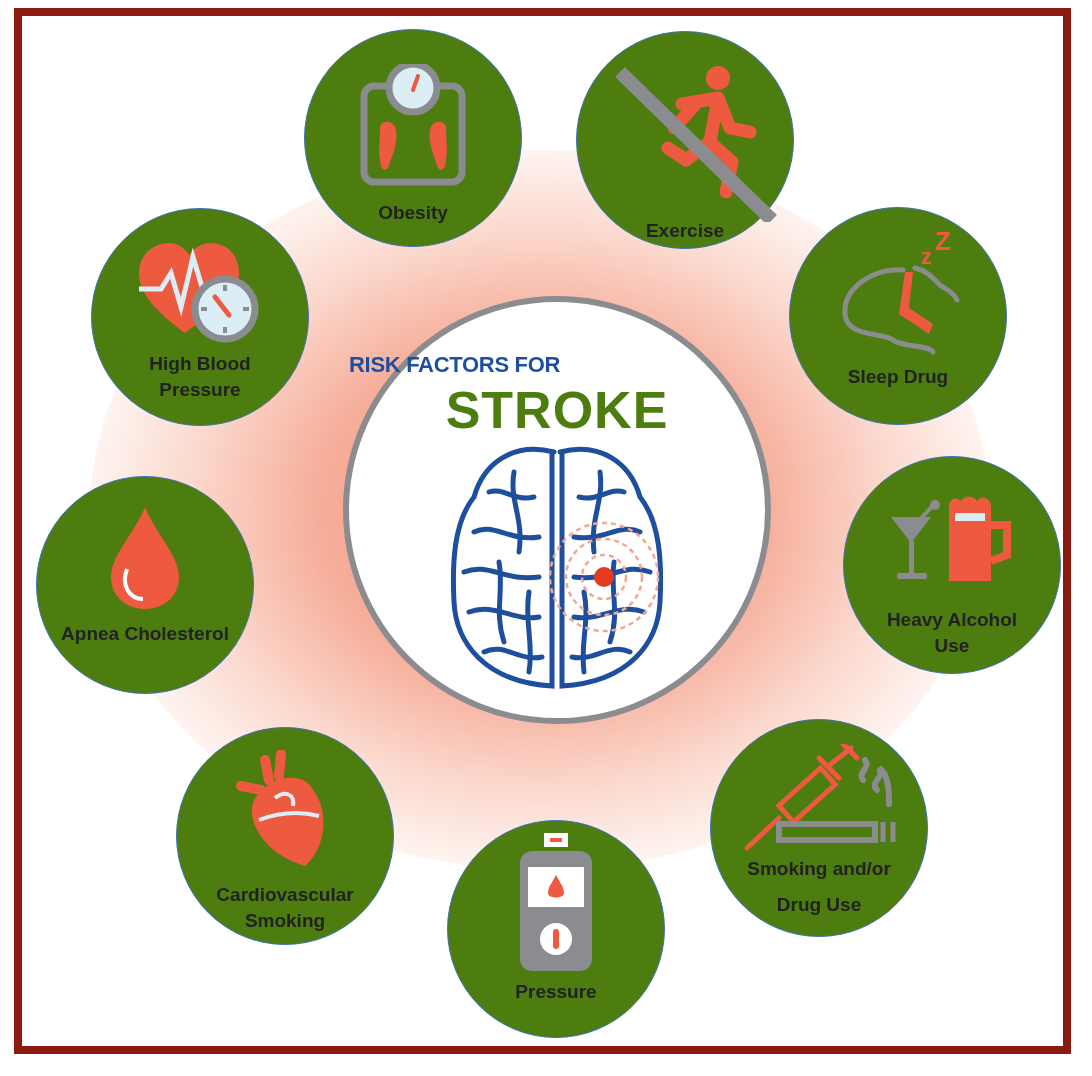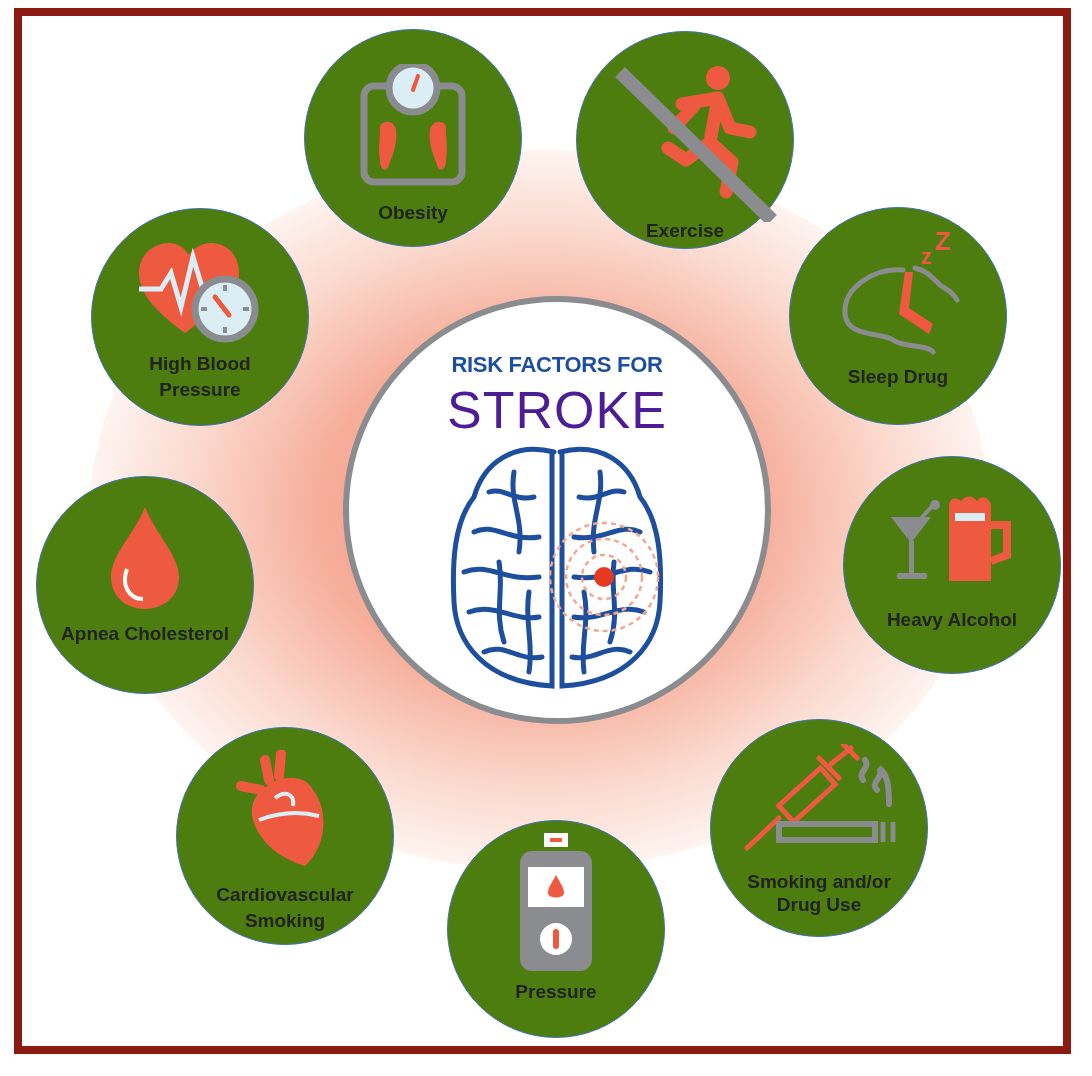--- a/index.html
+++ b/index.html
@@ -4,24 +4,24 @@
 <style>
   html, body { margin:0; padding:0; }
   body { width:1092px; height:1076px; background:#ffffff; position:relative; overflow:hidden;
          font-family:"Liberation Sans", sans-serif; }
   .frame { position:absolute; left:14px; top:8px; width:1057px; height:1046px;
            border:8px solid #8b1a10; box-sizing:border-box; background:#fff; }
   .glow { position:absolute; left:90px; top:150px; width:900px; height:720px; border-radius:50%;
           background: radial-gradient(ellipse at center, rgba(240,120,90,0.85) 0%, rgba(242,140,112,0.7) 35%, rgba(246,170,145,0.45) 55%, rgba(250,210,195,0.2) 72%, rgba(255,255,255,0) 82%); }
   .center { position:absolute; left:343px; top:296px; width:428px; height:428px; border-radius:50%;
             background:#fff; border:6px solid #8a8c8f; box-sizing:border-box; }
-  .center .t1 { position:absolute; top:50px; left:0; right:0; text-align:center; color:#1e4f9e;
+  .center .t1 { position:absolute; top:50px; left:0; right:0; text-align:left; color:#1e4f9e;
                 font-weight:bold; font-size:22px; letter-spacing:-0.3px; }
-  .center .t2 { position:absolute; top:78px; left:0; right:0; text-align:center; color:#4c1d95;
-                font-weight:normal; font-size:52px; letter-spacing:1px; }
+  .center .t2 { position:absolute; top:78px; left:0; right:0; text-align:center; color:#4d7c0f;
+                font-weight:bold; font-size:52px; letter-spacing:1px; }
   .center svg { position:absolute; left:95px; top:140px; }
   .rf { position:absolute; width:218px; height:218px; border-radius:50%; background:#4d7c0f;
         border:1.5px solid #3f74b8; box-sizing:border-box; }
   .rf svg { position:absolute; left:50%; transform:translateX(-50%); }
   .rf .lbl { position:absolute; left:0; right:0; text-align:center; font-weight:bold; color:#222;
              font-size:19px; line-height:26px; }
 </style>
 </head>
 <body>
 
@@ -84,37 +84,38 @@
     <path d="M4 22 L44 22 L24 48Z" fill="#8a8c8f"></path>
     <rect x="22" y="46" width="5" height="34" fill="#8a8c8f"></rect>
     <rect x="10" y="78" width="30" height="6" rx="2" fill="#8a8c8f"></rect>
     <line x1="28" y1="30" x2="50" y2="6" stroke="#8a8c8f" stroke-width="4"></line>
     <circle cx="48" cy="10" r="5" fill="#8a8c8f"></circle>
     <path d="M62 12 C62 2 70 2 74 6 C78 0 86 0 90 6 C94 0 102 2 104 10 L104 86 L62 86Z" fill="#ee5a40"></path>
     <rect x="68" y="18" width="30" height="8" fill="#dbeef6"></rect>
     <path d="M104 30 L120 30 L120 60 L104 66" fill="none" stroke="#ee5a40" stroke-width="8"></path>
   </svg>
   <div class="lbl" style="top:150px">Heavy Alcohol</div>
+  <div class="lbl" style="top:176px">Use</div>
 </div>
 
 <div class="rf" style="left:710px;top:719px;">
   <svg style="top:24px" width="160" height="110" viewBox="0 0 160 110">
     <g stroke="#ee5a40" stroke-width="5" fill="none" stroke-linecap="round">
       <line x1="8" y1="104" x2="40" y2="74"></line>
       <rect x="40" y="40" width="56" height="22" transform="rotate(-42 68 51)"></rect>
       <line x1="92" y1="20" x2="112" y2="4"></line>
       <line x1="104" y1="0" x2="118" y2="14"></line>
       <line x1="80" y1="14" x2="100" y2="34"></line>
     </g>
     <rect x="40" y="80" width="96" height="16" fill="none" stroke="#8a8c8f" stroke-width="6"></rect>
     <line x1="144" y1="78" x2="144" y2="98" stroke="#8a8c8f" stroke-width="5"></line>
     <line x1="154" y1="78" x2="154" y2="98" stroke="#8a8c8f" stroke-width="5"></line>
     <path d="M124 36 C118 28 132 24 126 16 M138 46 C130 38 146 34 140 24 C148 30 150 40 150 60" fill="none" stroke="#8a8c8f" stroke-width="6" stroke-linecap="round"></path>
   </svg>
-  <div class="lbl" style="top:149px">Smoking and/or</div>
+  <div class="lbl" style="top:136px">Smoking and/or</div>
   <div class="lbl" style="top:172px">Drug Use</div>
 </div>
 
 <div class="rf" style="left:447px;top:820px;">
   <svg style="top:8px" width="80" height="146" viewBox="0 0 80 146">
     <rect x="28" y="4" width="24" height="14" fill="#fff"></rect>
     <rect x="34" y="9" width="12" height="4" fill="#ee5a40"></rect>
     <rect x="4" y="22" width="72" height="120" rx="12" fill="#8a8c8f"></rect>
     <rect x="12" y="38" width="56" height="40" fill="#fff"></rect>
     <path d="M40 46 C36 54 32 58 32 64 C32 70 48 70 48 64 C48 58 44 54 40 46Z" fill="#ee5a40"></path>

